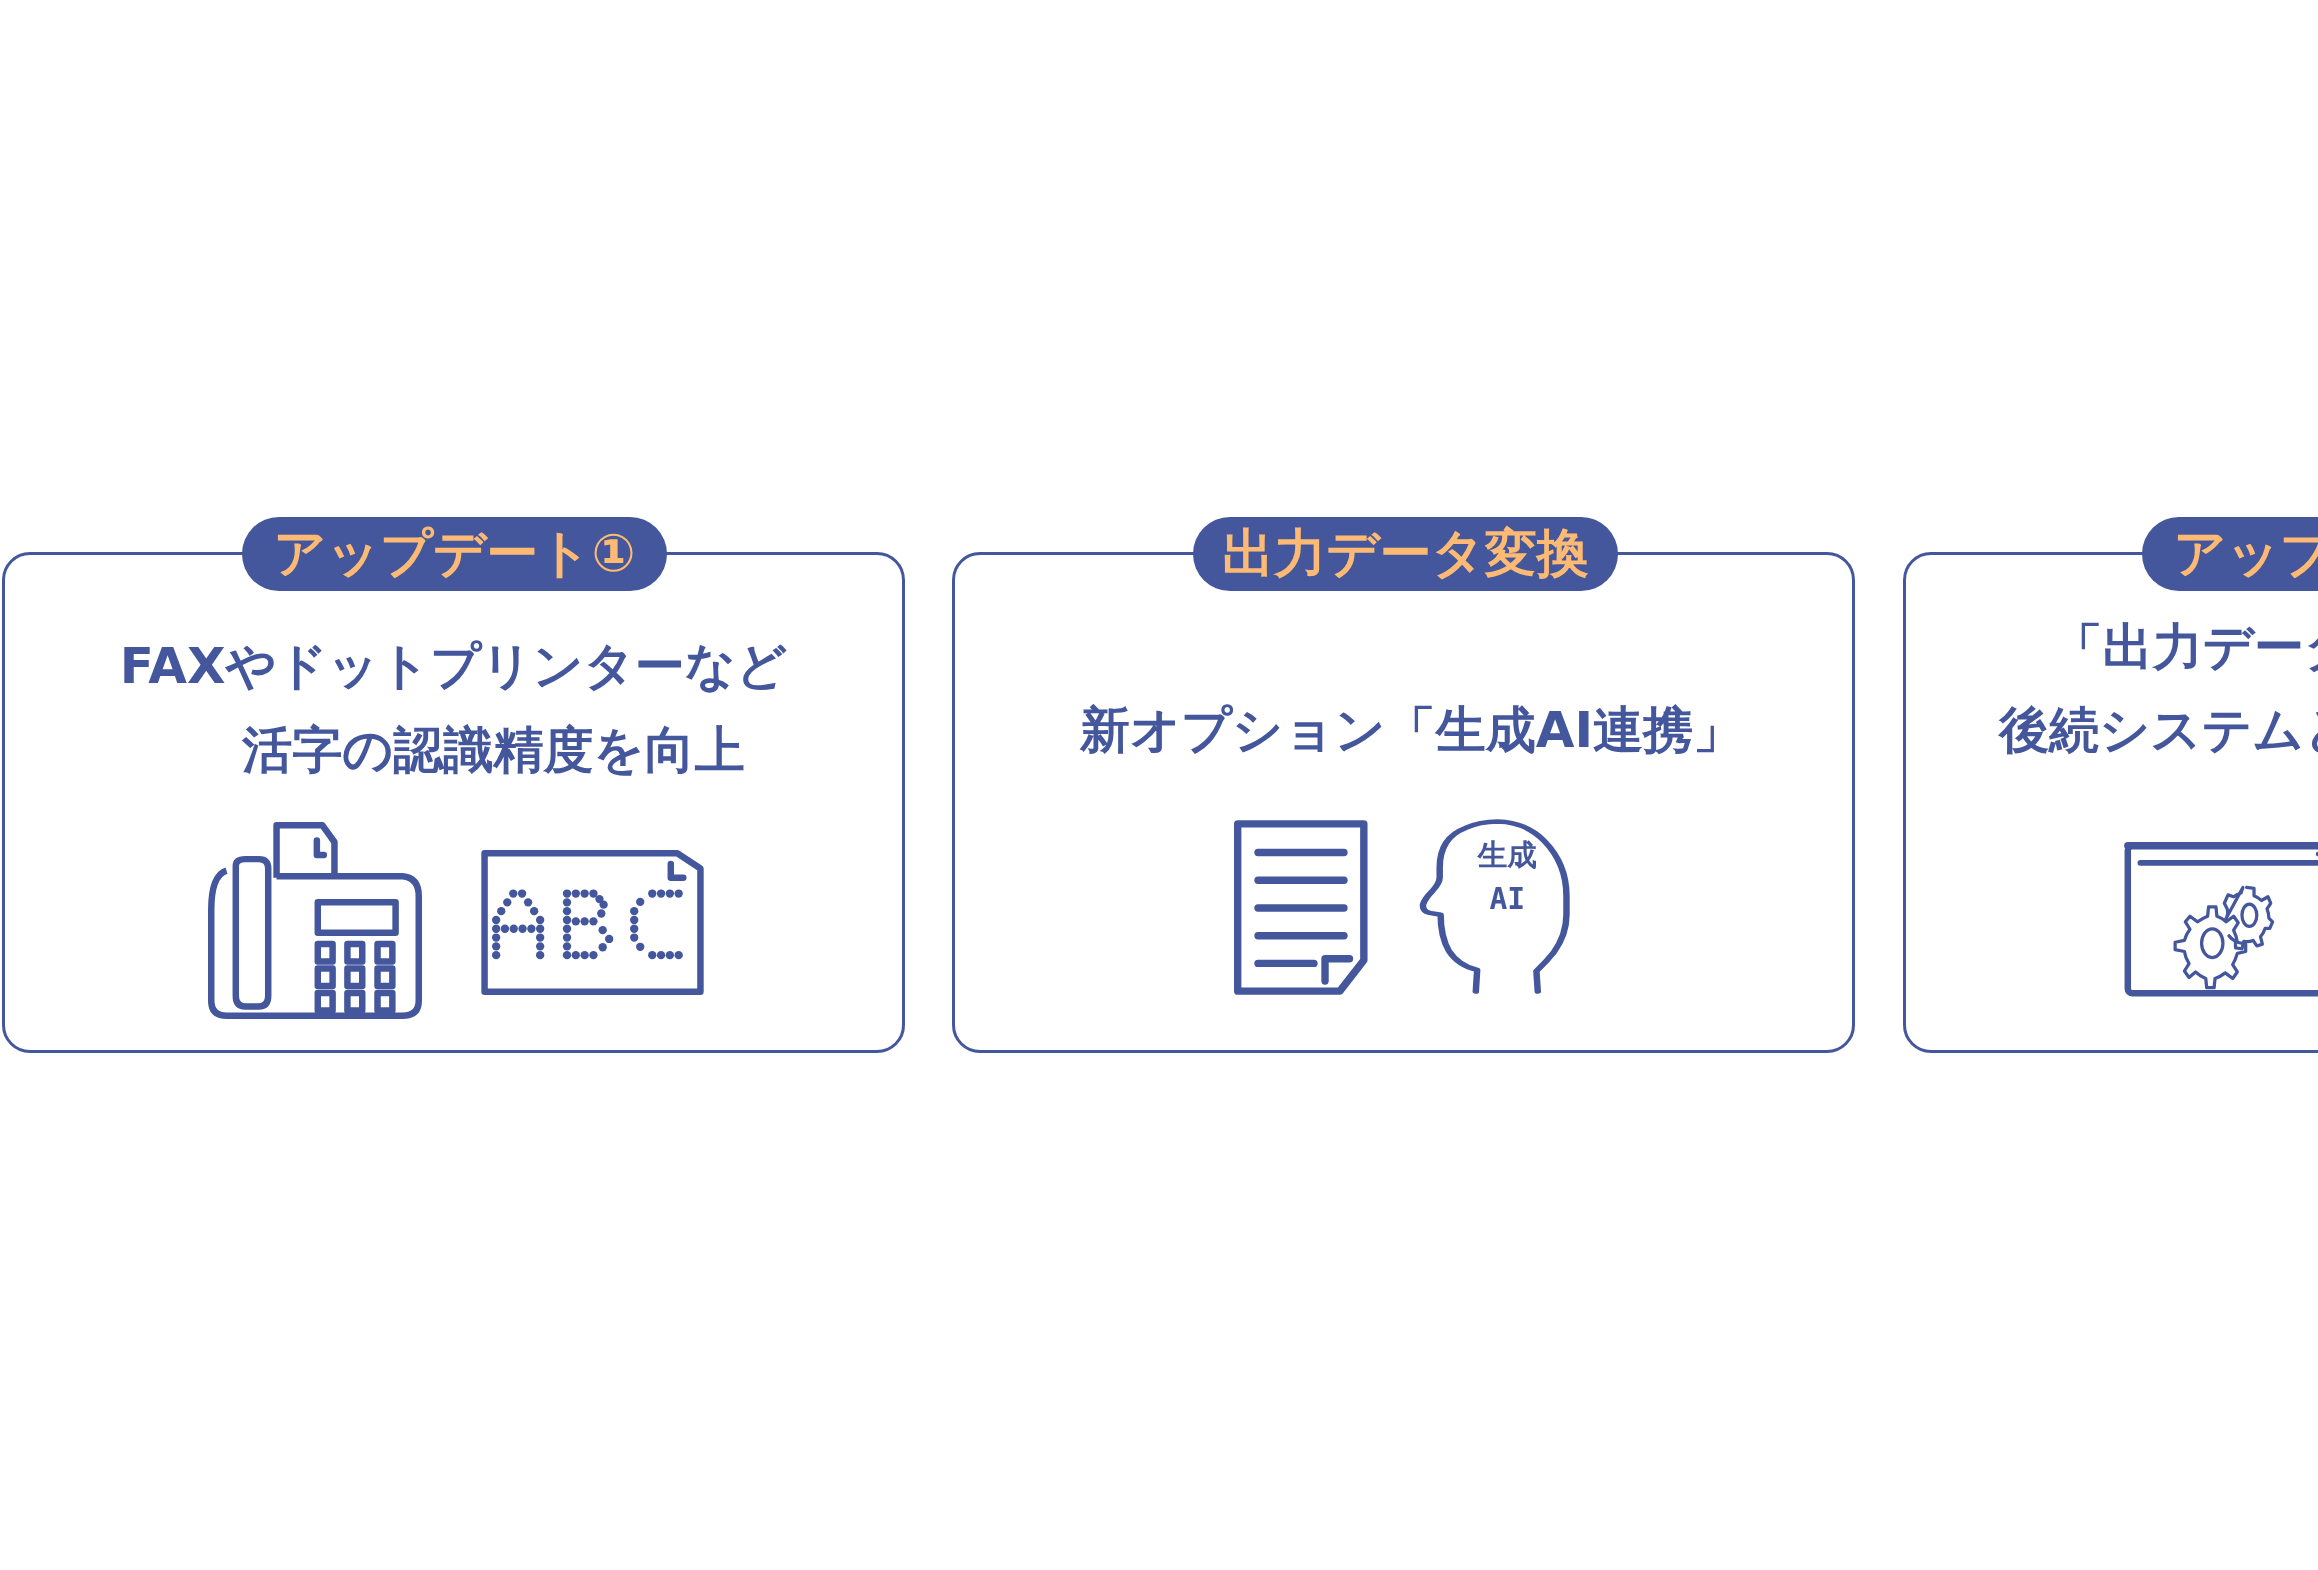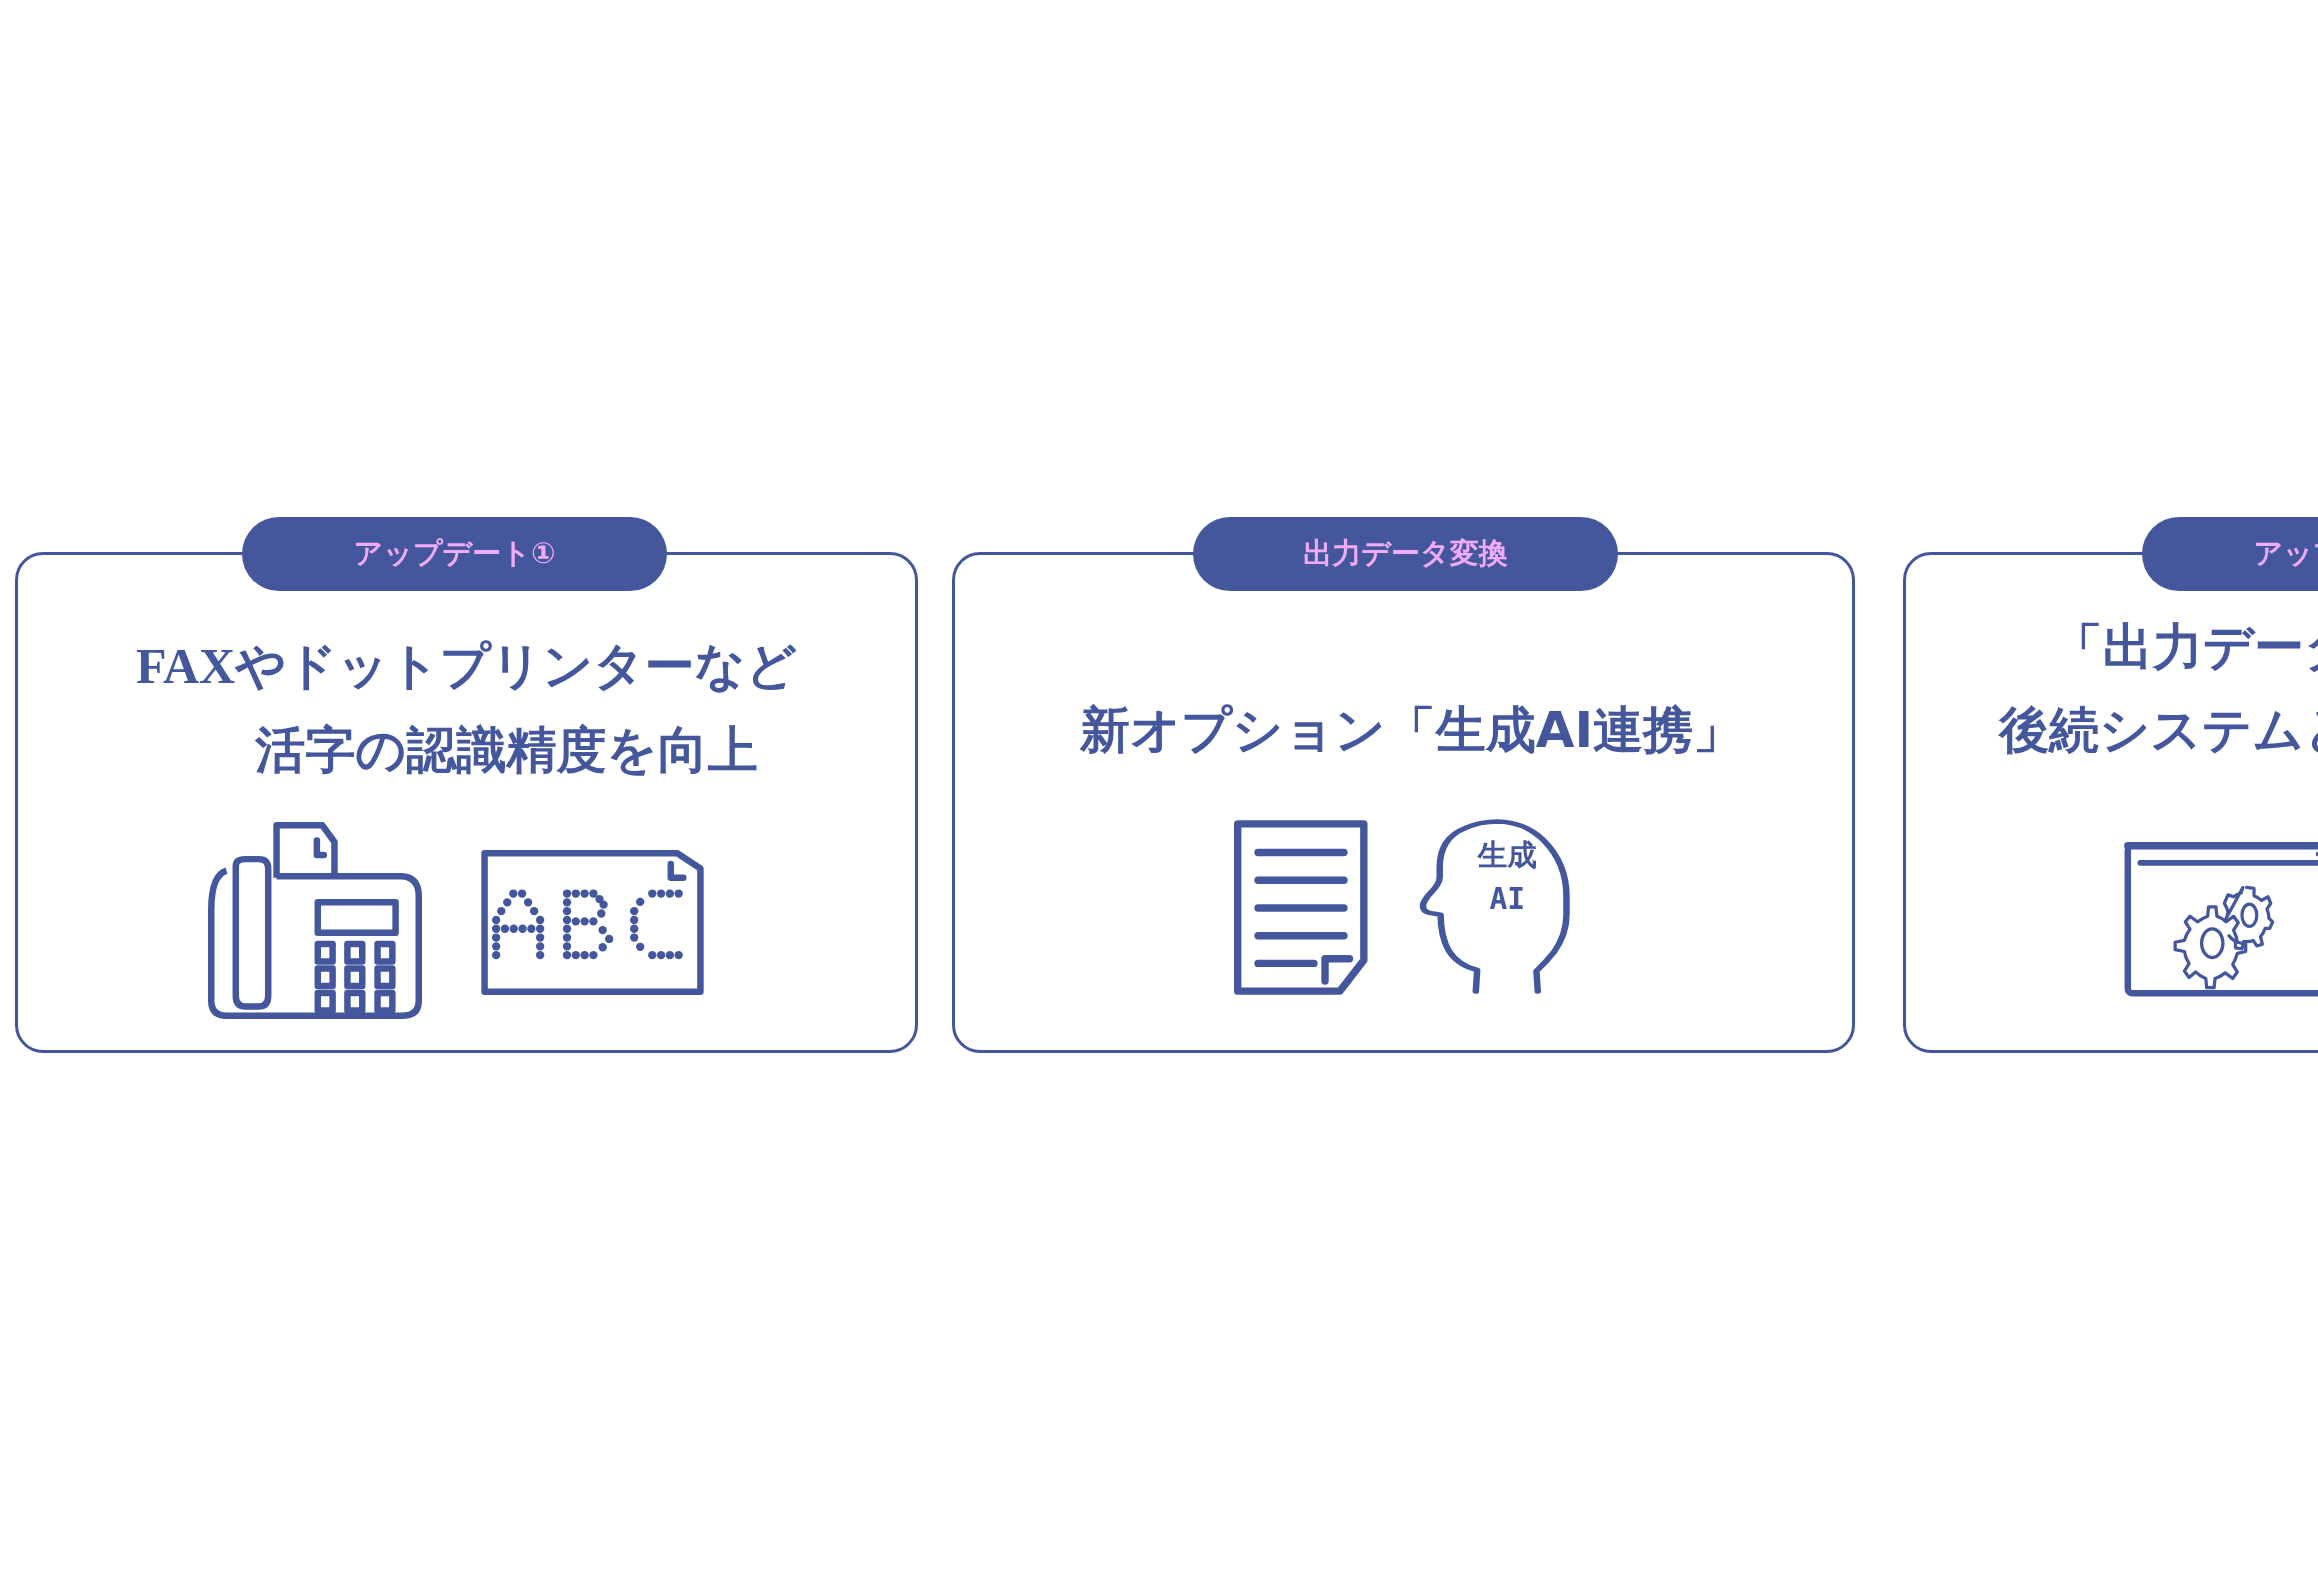--- a/index.html
+++ b/index.html
@@ -1,31 +1,31 @@
 <!DOCTYPE html>
 <html style="font-size:7.4px"><head>
 <meta charset="utf-8">
 <style>
   html, body { margin:0; padding:0; background:#ffffff; }
   body { width:2808px; height:1571px; position:relative; overflow:hidden;
          font-family:"DejaVu Sans", "Liberation Sans", sans-serif; }
   .card { position:absolute; top:552px; width:903px; height:501px;
           box-sizing:border-box; border:3.7px solid #44579c; border-radius:28px; background:#fff; }
   .pill { position:absolute; top:517px; width:425px; height:74px; border-radius:37px;
-          background:#44579c; color:#f0abfc; font-weight:bold; font-size:29px;
+          background:#44579c; color:#fdba74; font-weight:bold; font-size:52px;
           display:flex; align-items:center; justify-content:center; letter-spacing:0px; }
   .title { position:absolute; left:0; width:100%; text-align:center; color:#44579c;
            font-weight:bold; font-size:50px; line-height:83px; white-space:nowrap; }
   .icon { position:absolute; }
   svg { display:block; overflow:visible; }
 </style>
 </head>
 <body>
 
-<div class="card" style="left:15px;font-family:Liberation Serif, serif;">
+<div class="card" style="left:2px;">
   <div class="title" style="top:70px;">FAXやドットプリンターなど</div>
   <div class="title" style="top:154px;padding-left:40px;">活字の認識精度を向上</div>
 </div>
 <div class="pill" style="left:242px;">アップデート①</div>
 
 <div class="icon" style="left:208px; top:822px; width:214px; height:197px;">
   <svg width="214" height="197" viewBox="0 0 462 425">
     <g fill="none" stroke="#44579c" stroke-width="14" stroke-linejoin="round">
 
       <path d="M148 120 V7 H247 L273 43 V120"></path>

